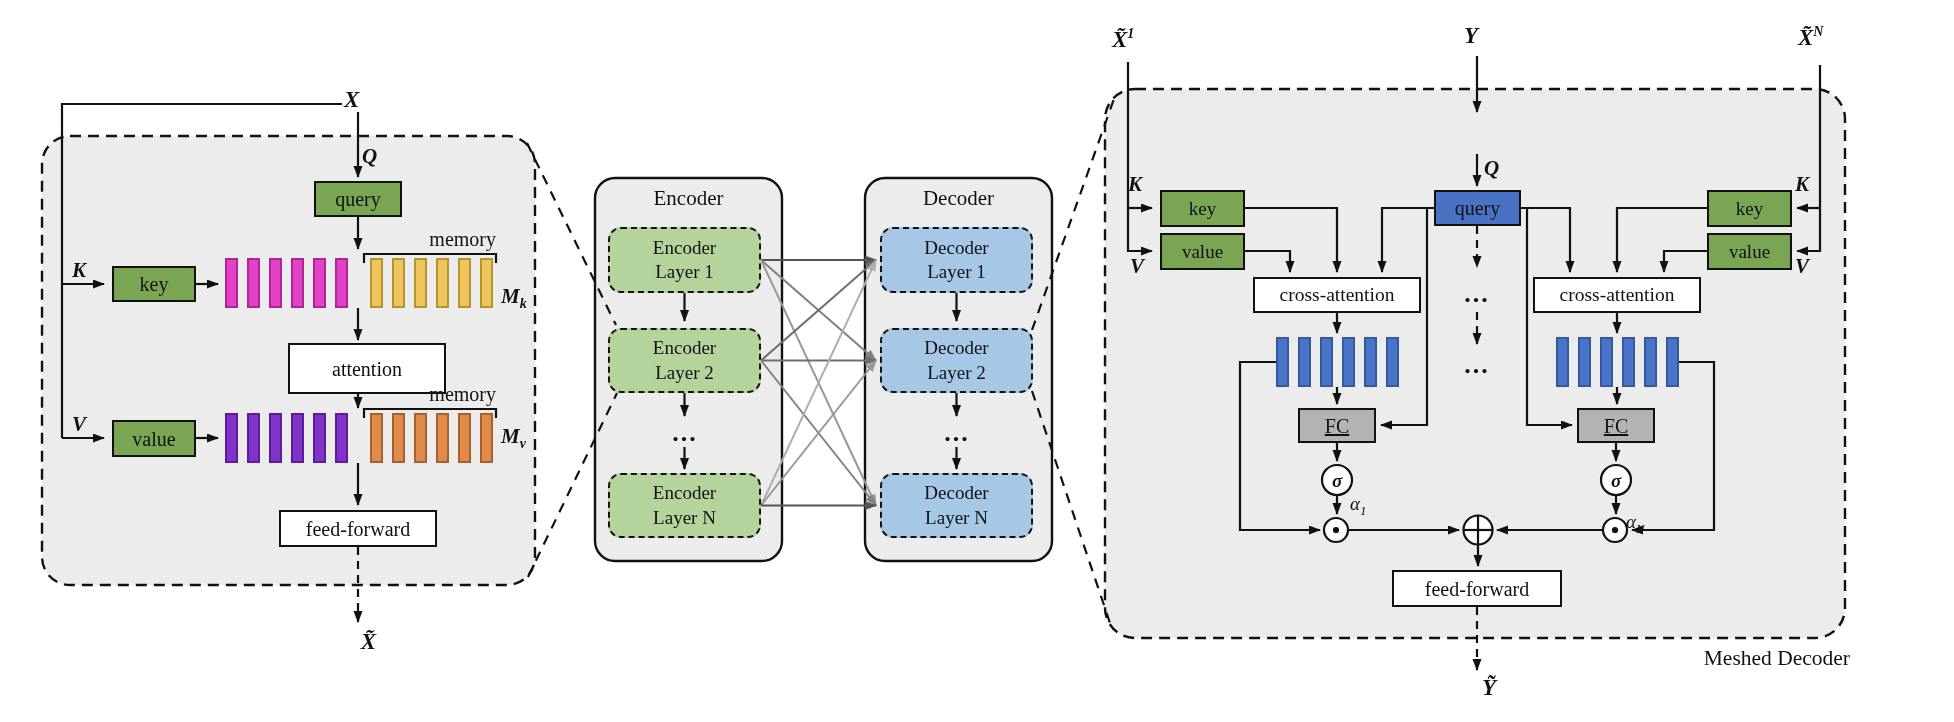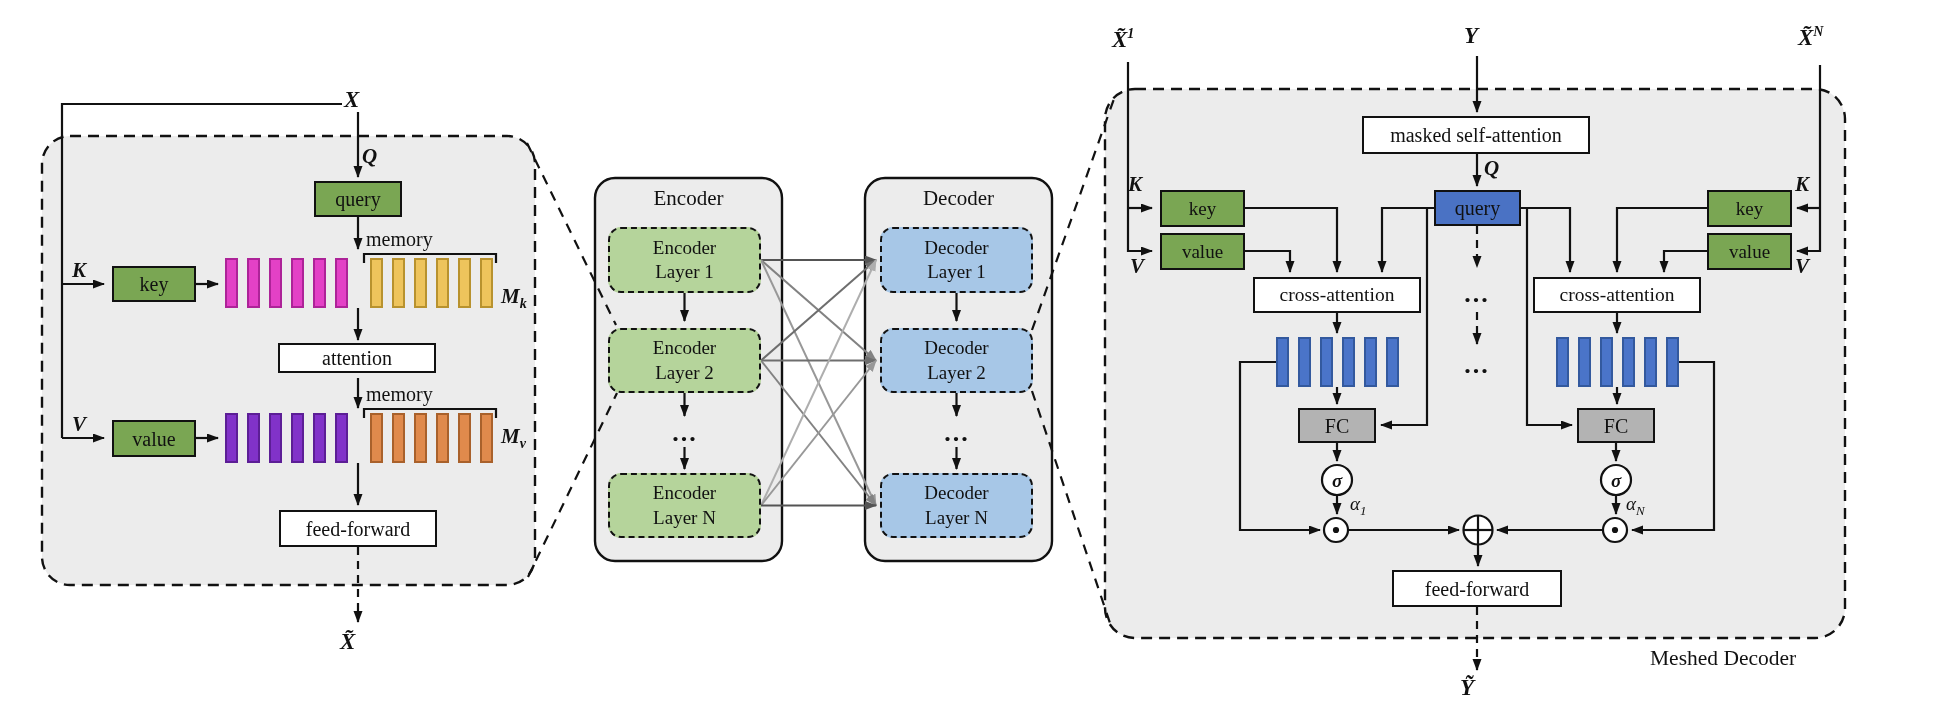--- a/index.html
+++ b/index.html
@@ -3,21 +3,21 @@
 <meta charset="utf-8">
 <style>
   html,body{margin:0;padding:0;background:#ffffff;}
   #canvas{position:relative;width:1954px;height:722px;background:#ffffff;overflow:hidden;
           font-family:"Liberation Serif",serif;color:#111;}
   #wires{position:absolute;left:0;top:0;z-index:1;}
   .box{position:absolute;z-index:2;display:flex;align-items:center;justify-content:center;
        box-sizing:border-box;background:#fff;border:2.2px solid #111;font-size:20px;line-height:1;}
   .green{background:var(--green_box);}
   .bluebox{background:var(--blue_box);}
-  .graybox{background:var(--gray_box);}
+  .graybox{background:var(--gray_box);text-decoration:underline;}
   .layer{position:absolute;z-index:2;display:flex;flex-direction:column;align-items:center;justify-content:center;
          box-sizing:border-box;border:2.4px dashed #111;border-radius:13px;font-size:19px;line-height:1.28;}
   .elayer{background:var(--green_layer);}
   .dlayer{background:var(--blue_layer);}
   .math{position:absolute;z-index:2;font-style:italic;font-weight:bold;font-size:23px;line-height:1;}
   .math sup{font-size:14px;font-weight:bold;vertical-align:super;line-height:0;}
   .math sub{font-size:14px;font-weight:bold;vertical-align:sub;line-height:0;}
   .math.small{font-size:21px;}
   .lbl{position:absolute;z-index:2;font-size:20px;line-height:1.15;}
   .caption{position:absolute;z-index:2;font-size:21.5px;line-height:1.1;}
@@ -27,21 +27,21 @@
   .bars i{display:block;width:13px;height:50px;box-sizing:border-box;border:2px solid #000;}
   .bars.pink i{background:var(--pink_bar);border-color:var(--pink_border);}
   .bars.yellow i{background:var(--yellow_bar);border-color:var(--yellow_border);}
   .bars.purple i{background:var(--purple_bar);border-color:var(--purple_border);}
   .bars.orange i{background:var(--orange_bar);border-color:var(--orange_border);}
   .bars.blue i{background:var(--blue_bar);border-color:var(--blue_border);}
   .opglyph{position:absolute;z-index:3;display:flex;align-items:center;justify-content:center;
            font-style:italic;font-weight:bold;font-size:19px;line-height:1;}
   .alpha{position:absolute;z-index:2;font-style:italic;font-weight:normal;font-size:19px;line-height:1;}
   .alpha sub{font-size:13px;vertical-align:sub;line-height:0;}
-  .center{text-align:left;}
+  .center{text-align:right;}
 </style>
 </head>
 <body>
 
 <div id="canvas">
 
   <svg id="wires" width="1954" height="722" viewBox="0 0 1954 722">
     <defs>
       <marker id="ab" markerUnits="userSpaceOnUse" markerWidth="13" markerHeight="10" refX="11" refY="4.5" orient="auto">
         <path d="M0,0 L12,4.5 L0,9 Z" fill="#111"></path>
@@ -174,21 +174,21 @@
   </svg>
 
   <div class="math" style="left:344px;top:88px;">X</div>
   <div class="math small" style="left:362px;top:146px;">Q</div>
   <div class="math small" style="left:72px;top:260px;">K</div>
   <div class="math small" style="left:72px;top:414px;">V</div>
 
   <div class="box green" style="left:314px;top:181px;width:88px;height:36px;">query</div>
   <div class="box green" style="left:112px;top:266px;width:84px;height:36px;">key</div>
   <div class="box green" style="left:112px;top:420px;width:84px;height:37px;">value</div>
-  <div class="box" style="left:278px;top:343px;width:158px;height:30px;">attention</div>
+  <div class="box" style="left:288px;top:343px;width:158px;height:51px;">attention</div>
   <div class="box" style="left:279px;top:510px;width:158px;height:37px;">feed-forward</div>
 
   <div class="bars pink" style="left:225px;top:258px;">
       <i></i>
       <i></i>
       <i></i>
       <i></i>
       <i></i>
       <i></i>
     </div>
@@ -253,21 +253,20 @@
   <div class="layer dlayer" style="left:880px;top:473px;width:153px;height:65px;">
     <div>Decoder</div>
     <div>Layer N</div>
   </div>
   <div class="dots" style="left:934px;top:420px;width:46px;">...</div>
 
   <div class="math" style="left:1112px;top:28px;"><span>X̃</span><sup>1</sup></div>
   <div class="math" style="left:1464px;top:24px;">Y</div>
   <div class="math" style="left:1798px;top:26px;"><span>X̃</span><sup>N</sup></div>
 
-  <div class="box" style="left:1362px;top:116px;width:228px;height:38px;">masked self-attention</div>
   <div class="math small" style="left:1484px;top:158px;">Q</div>
   <div class="box bluebox" style="left:1434px;top:190px;width:87px;height:36px;">query</div>
 
   <div class="math small" style="left:1128px;top:174px;">K</div>
   <div class="math small" style="left:1130px;top:256px;">V</div>
   <div class="box green" style="left:1160px;top:190px;width:85px;height:37px;font-size:19px;">key</div>
   <div class="box green" style="left:1160px;top:233px;width:85px;height:37px;font-size:19px;">value</div>
 
   <div class="math small" style="left:1795px;top:174px;">K</div>
   <div class="math small" style="left:1795px;top:256px;">V</div>
@@ -297,19 +296,19 @@
       <i></i>
     </div>
 
   <div class="box graybox" style="left:1298px;top:408px;width:78px;height:35px;">FC</div>
   <div class="box graybox" style="left:1577px;top:408px;width:78px;height:35px;">FC</div>
 
   <div class="opglyph" style="left:1322px;top:465px;width:30px;height:30px;">σ</div>
   <div class="opglyph" style="left:1601px;top:465px;width:30px;height:30px;">σ</div>
 
   <div class="alpha" style="left:1350px;top:494px;"><span>α</span><sub>1</sub></div>
-  <div class="alpha" style="left:1626px;top:494px;"><span>α</span><sub>N</sub></div>
+  <div class="alpha" style="left:1626px;top:512px;"><span>α</span><sub>N</sub></div>
 
   <div class="box" style="left:1392px;top:570px;width:170px;height:37px;">feed-forward</div>
   <div class="math center" style="left:1460px;top:676px;width:36px;">Ỹ</div>
   <div class="caption center" style="left:1650px;top:647px;width:200px;">Meshed Decoder</div>
 
 </div>
 
 </body></html>

